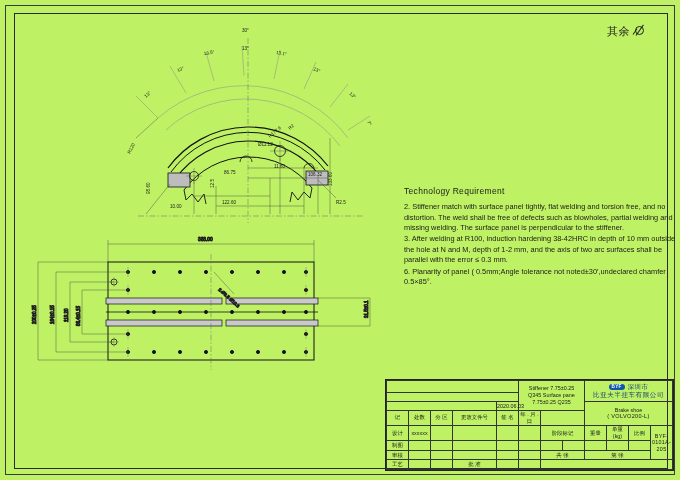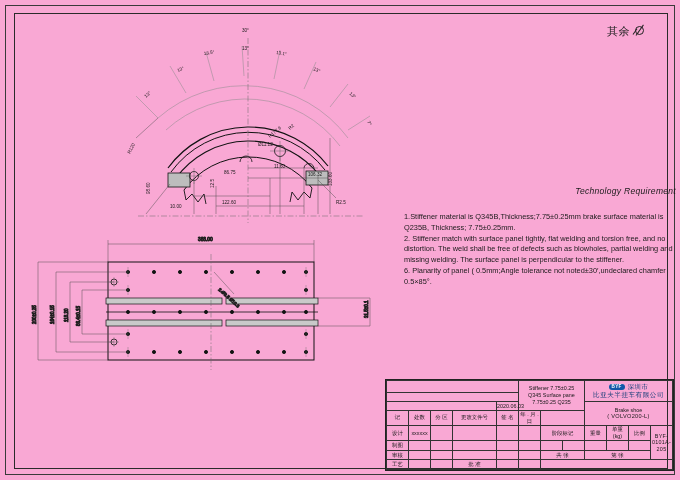--- a/index.html
+++ b/index.html
@@ -3,21 +3,21 @@
 <meta charset="utf-8">
 <style>
   html,body{margin:0;padding:0;}
   body{
     width:680px;height:480px;
     background:#ffffff;
     font-family:"Liberation Sans", sans-serif;
     color:#1a1a1a;
     overflow:hidden;
   }
-  .sheet{position:relative;width:680px;height:480px;background:#f9a8d4;}
+  .sheet{position:relative;width:680px;height:480px;background:#bef264;}
 
   
   .frame-outer{position:absolute;left:5px;top:5px;width:668px;height:468px;border:1px solid #3a3a3a;}
   .frame-inner{position:absolute;left:14px;top:13px;width:652px;height:454px;border:1px solid #2b2b2b;}
 
   
   .rough-note{
     position:absolute;left:607px;top:24px;
     font-size:11px;letter-spacing:0.5px;color:#222;
     display:flex;align-items:flex-end;gap:2px;
@@ -31,21 +31,21 @@
     content:"";position:absolute;left:4px;top:10px;width:13px;height:1px;background:#222;
     transform:rotate(-55deg);transform-origin:left center;
   }
   .rough-circ{position:absolute;left:3px;top:1px;width:7px;height:7px;border:1px solid #222;border-radius:50%;}
 
   
   .tech{
     position:absolute;left:404px;top:186px;width:272px;
   }
   .tech-title{
-    text-align:right;font-size:8.5px;color:#1a1a1a;margin-bottom:16px;letter-spacing:0.3px;font-style:italic;
+    text-align:left;font-size:8.5px;color:#1a1a1a;margin-bottom:6px;letter-spacing:0.3px;
   }
   .tech-body{font-size:7.4px;line-height:10.6px;color:#1a1a1a;}
   .tech-body p{margin:0 0 0.5px 0;}
 
   
   .view-arc{position:absolute;left:18px;top:18px;width:380px;height:215px;}
   .view-plan{position:absolute;left:18px;top:228px;width:380px;height:150px;}
 
   
   .tb{
@@ -299,22 +299,22 @@
           <line x1="196" y1="44" x2="216" y2="66"></line>
         </g>
         <text x="200" y="62" font-size="4.4" fill="#2a2a2a" transform="rotate(42 200 62)">2-Ø8.5 Ø10.3</text>
       </g>
     </svg>
   </div>
 
   <div class="tech">
     <div class="tech-title">Technology Requirement</div>
     <div class="tech-body">
-      <p>1.Stiffener material is Q345B,Thickness;7.75±0.25mm brake surface material is Q235B,  Thickness; 7.75±0.25mm.</p>
       <p>2. Stiffener match with surface panel tightly,  flat welding  and torsion free, and no distortion. The weld shall be free of defects such as blowholes, partial welding and missing welding. The surface panel is perpendicular to the stiffener.</p>
+      <p>3. After welding at R100,  induction hardening 38-42HRC in depth of  10 mm outside the hole at N and M, depth of 1-2 mm, and the axis of two arc surfaces shall be parallel with the error ≤ 0.3 mm.</p>
       <p>6. Planarity of panel ( 0.5mm;Angle tolerance not noted±30′,undeclared chamfer 0.5×85°.</p>
     </div>
   </div>
 
   <div class="tb">
     <table>
 
       <tbody>
           <tr style="height:11px;">
         <td colspan="6"></td>

